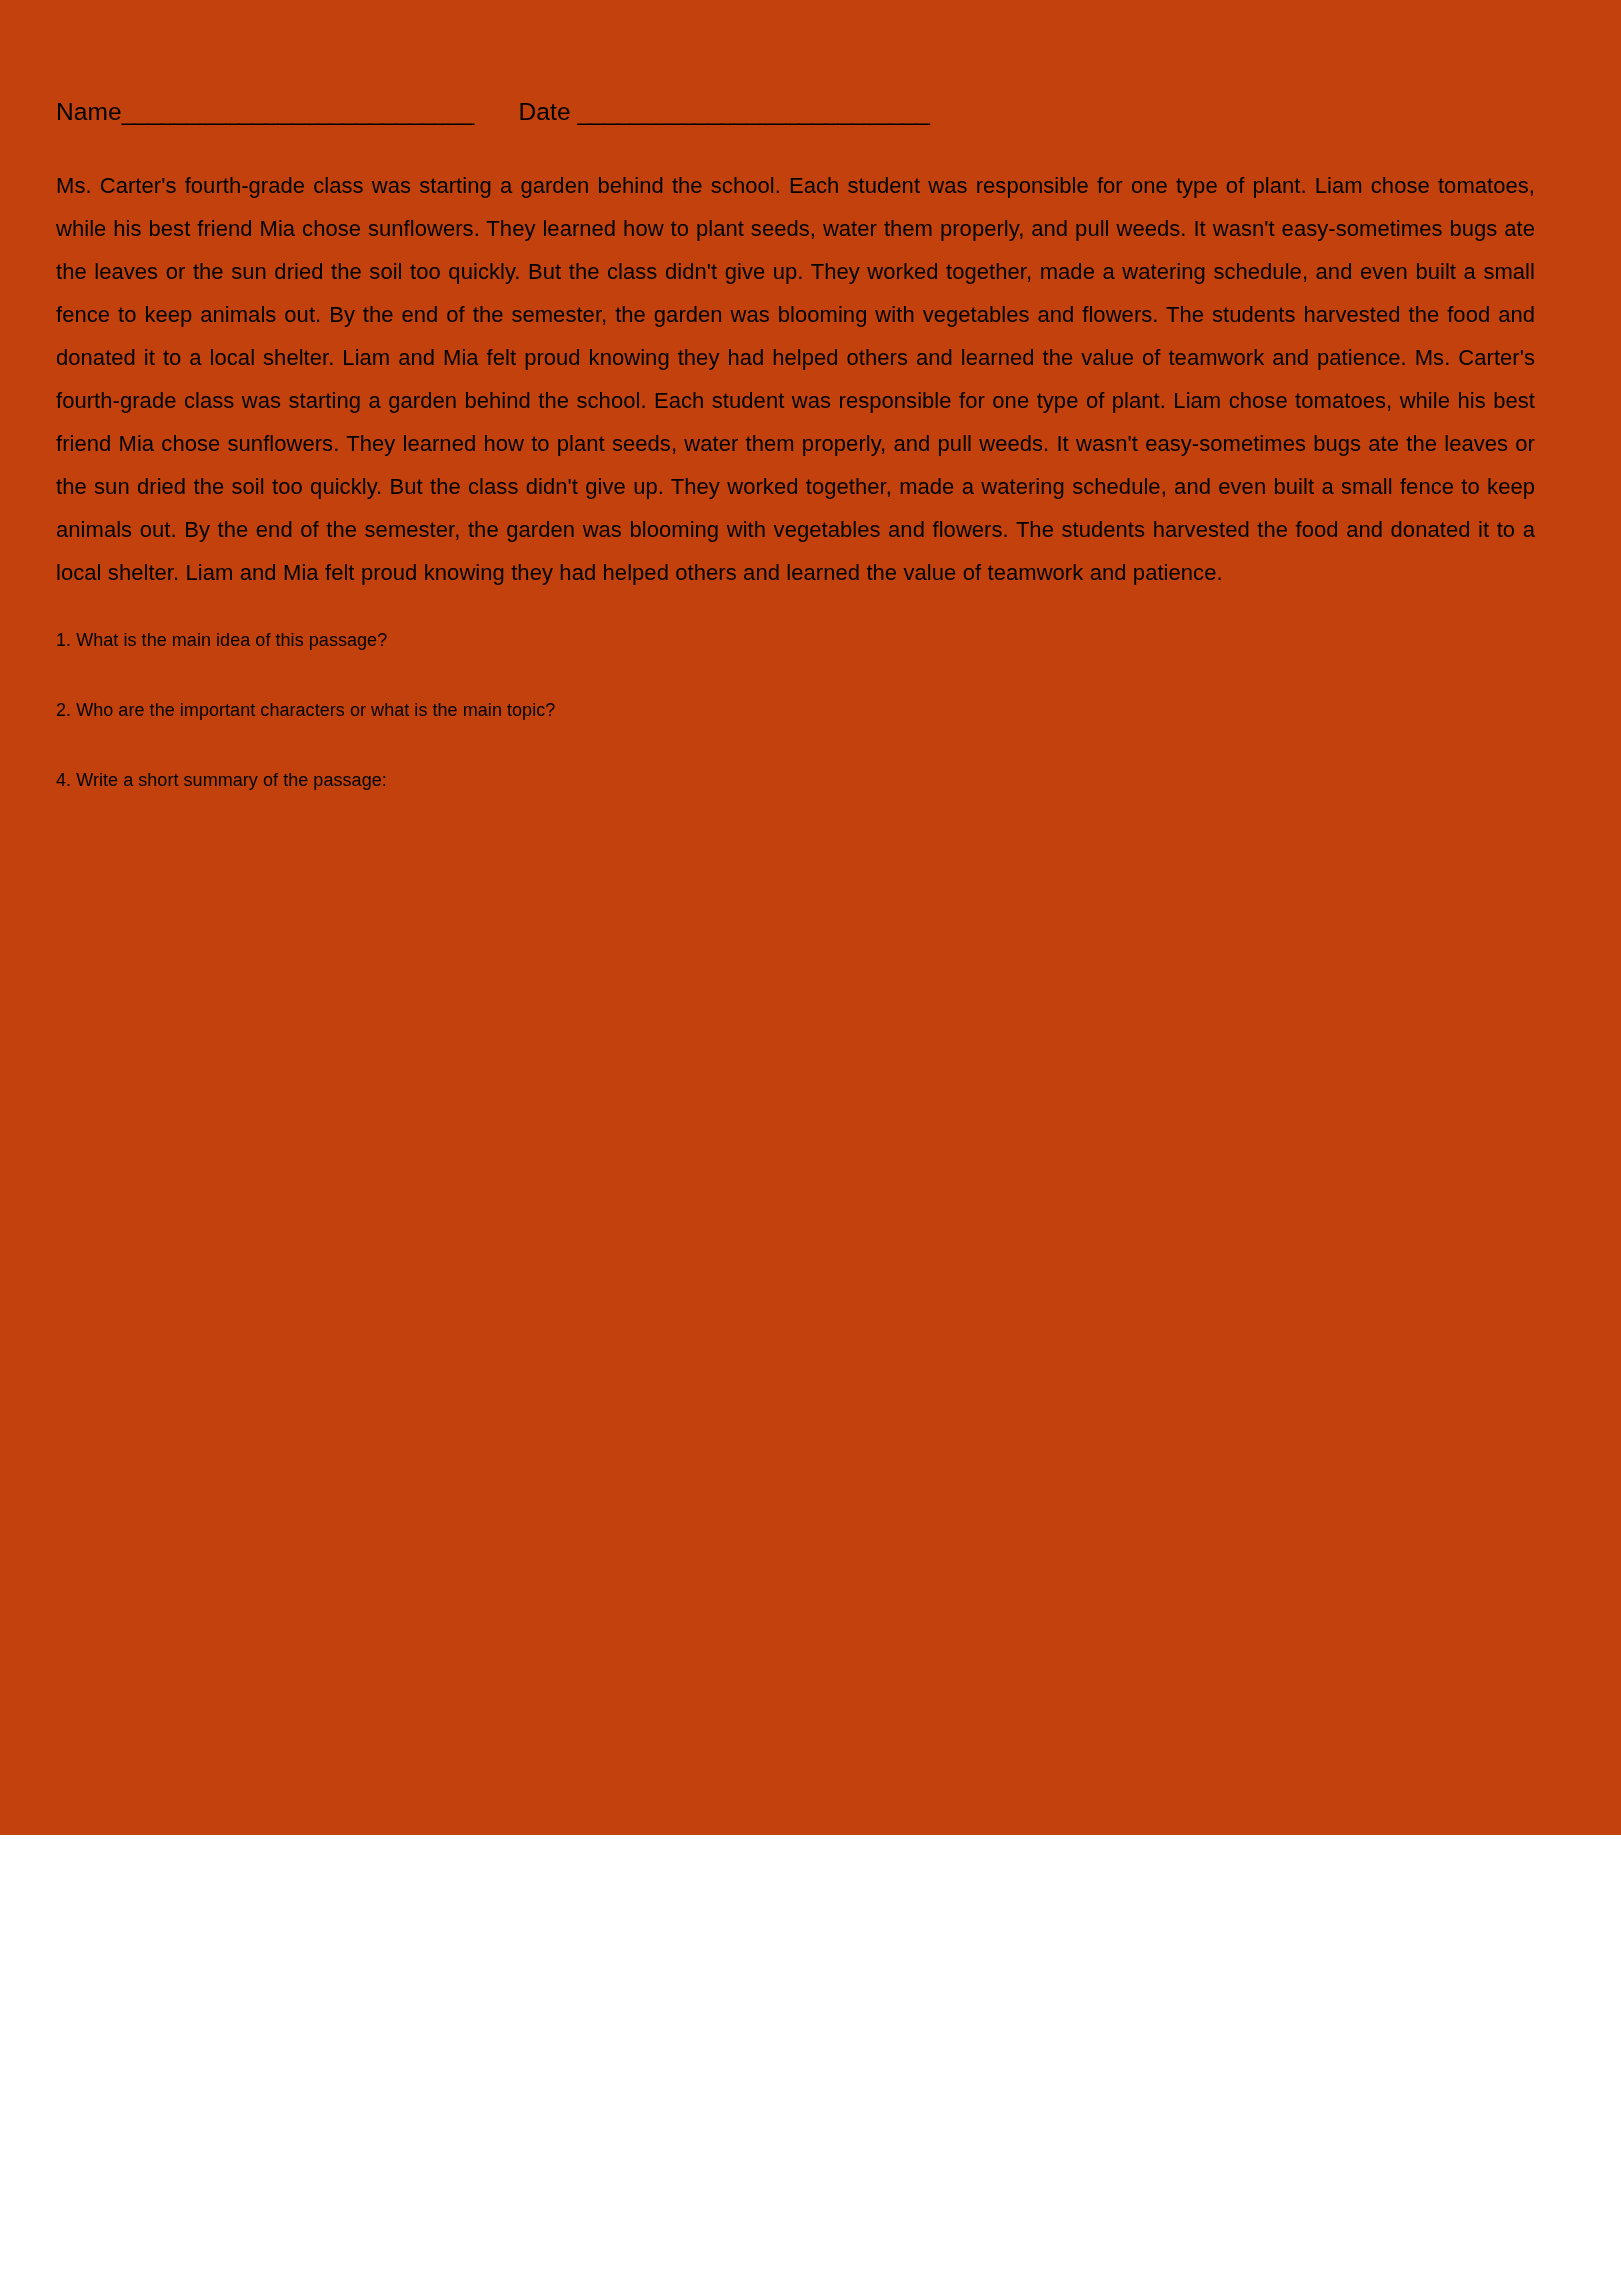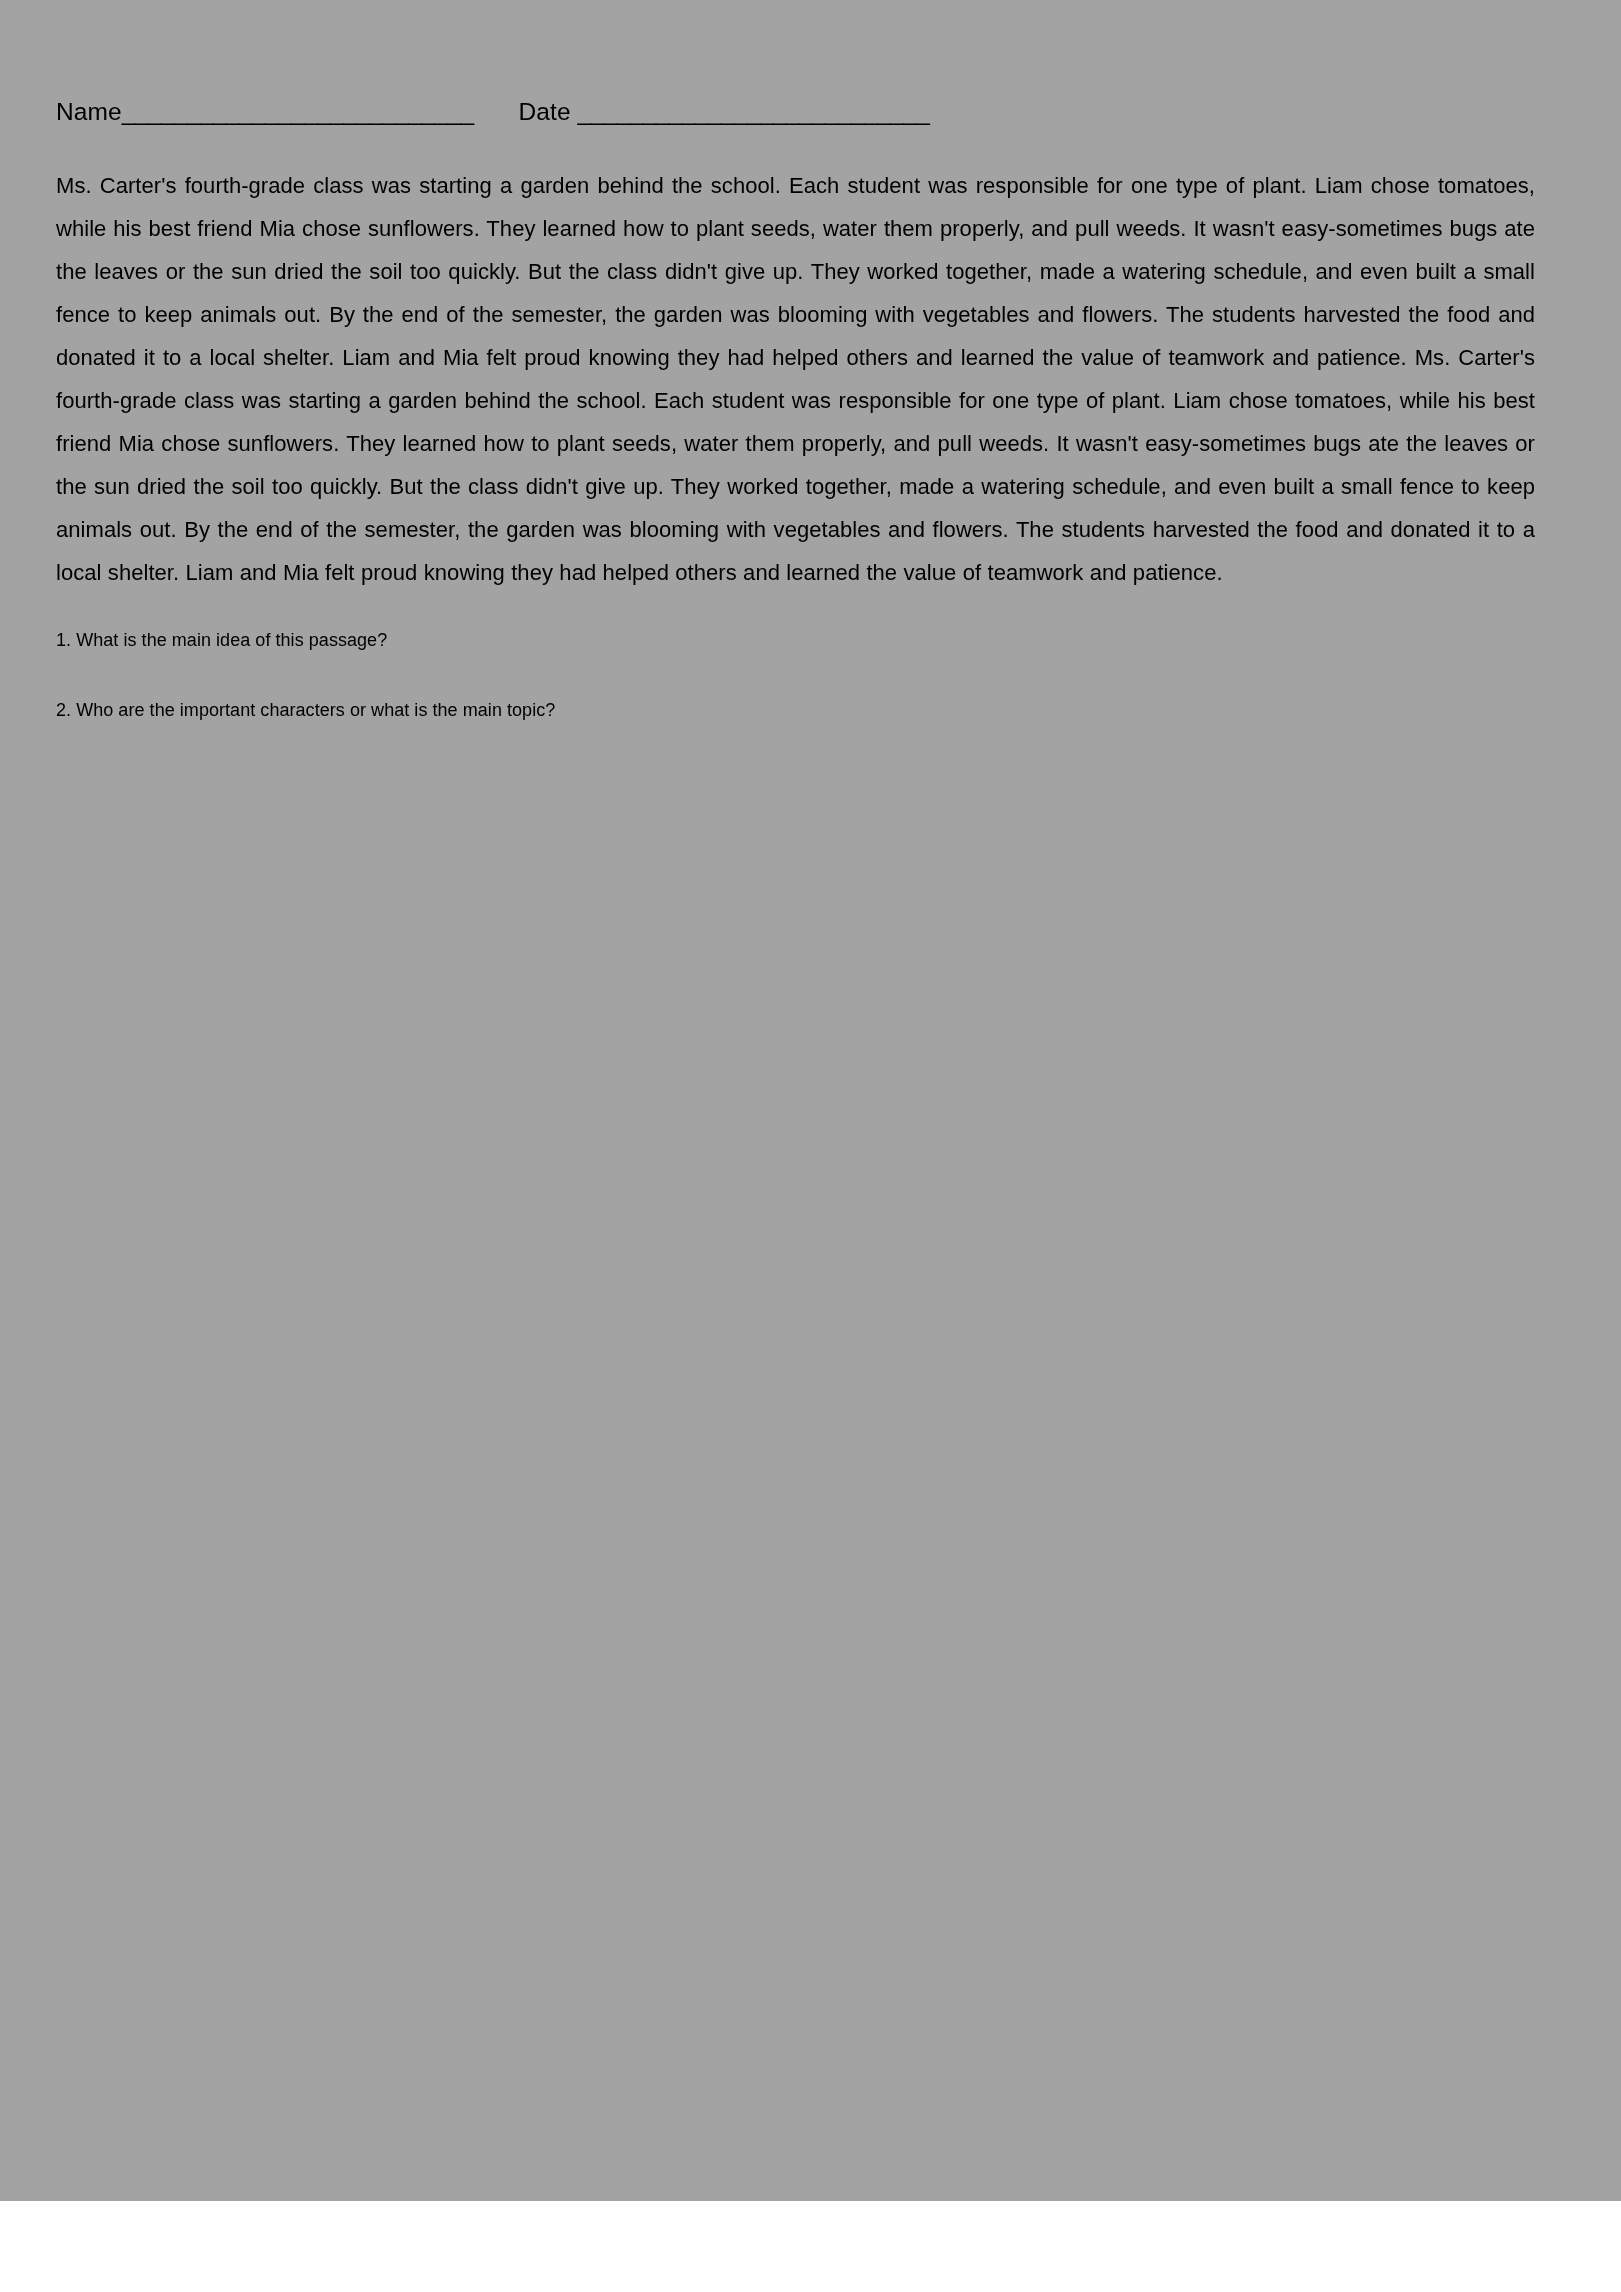--- a/index.html
+++ b/index.html
@@ -10,23 +10,23 @@
   }
   body {
     font-family: "Liberation Sans", sans-serif;
     color: #000000;
     -webkit-font-smoothing: antialiased;
   }
 
   .page {
     position: relative;
     width: 1621px;
-    height: 2201px;
+    height: 1835px;
     margin: 0 auto;
-    background: #a3a3a3;
+    background: #c2410c;
     box-sizing: border-box;
     padding: 0;
     overflow: hidden;
   }
 
   .content {
     position: absolute;
     left: 56px;
     top: 0;
     width: 1479px;
@@ -98,17 +98,18 @@
     <div class="namedate-row">
       <span class="field-label">Name</span><span class="rule">___________________________</span><span class="gap"></span><span class="field-label">Date</span><span>&nbsp;</span><span class="rule">___________________________</span>
     </div>
 
 
     <p class="passage">Ms. Carter's fourth-grade class was starting a garden behind the school. Each student was responsible for one type of plant. Liam chose tomatoes, while his best friend Mia chose sunflowers. They learned how to plant seeds, water them properly, and pull weeds. It wasn't easy-sometimes bugs ate the leaves or the sun dried the soil too quickly. But the class didn't give up. They worked together, made a watering schedule, and even built a small fence to keep animals out. By the end of the semester, the garden was blooming with vegetables and flowers. The students harvested the food and donated it to a local shelter. Liam and Mia felt proud knowing they had helped others and learned the value of teamwork and patience. Ms. Carter's fourth-grade class was starting a garden behind the school. Each student was responsible for one type of plant. Liam chose tomatoes, while his best friend Mia chose sunflowers. They learned how to plant seeds, water them properly, and pull weeds. It wasn't easy-sometimes bugs ate the leaves or the sun dried the soil too quickly. But the class didn't give up. They worked together, made a watering schedule, and even built a small fence to keep animals out. By the end of the semester, the garden was blooming with vegetables and flowers. The students harvested the food and donated it to a local shelter. Liam and Mia felt proud knowing they had helped others and learned the value of teamwork and patience.</p>
 
     <ol class="questions">
       <li class="question-item">1. What is the main idea of this passage?</li>
       <li class="question-item">2. Who are the important characters or what is the main topic?</li>
+      <li class="question-item">4. Write a short summary of the passage:</li>
     </ol>
 
   </div>
 </div>
 
 
 </body></html>

